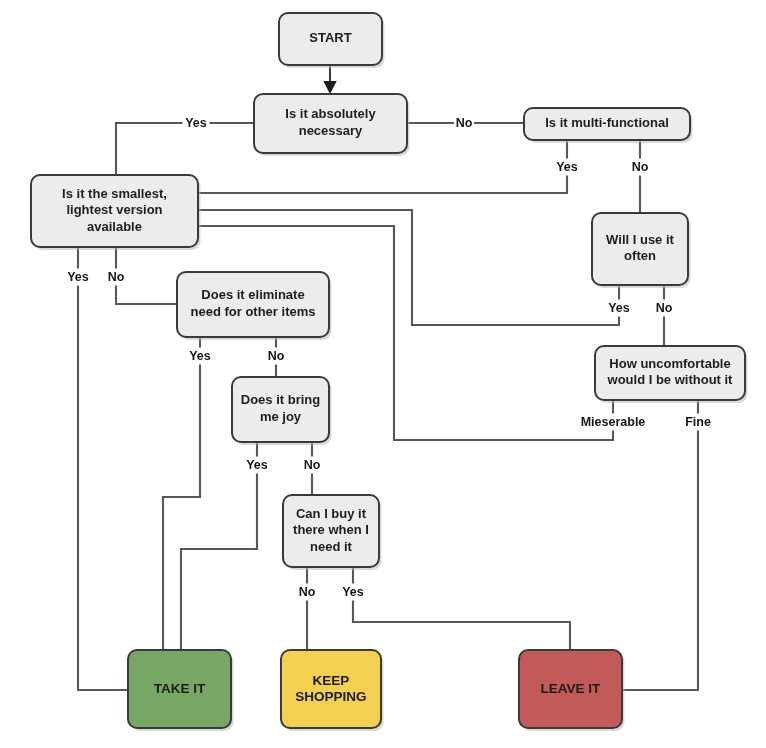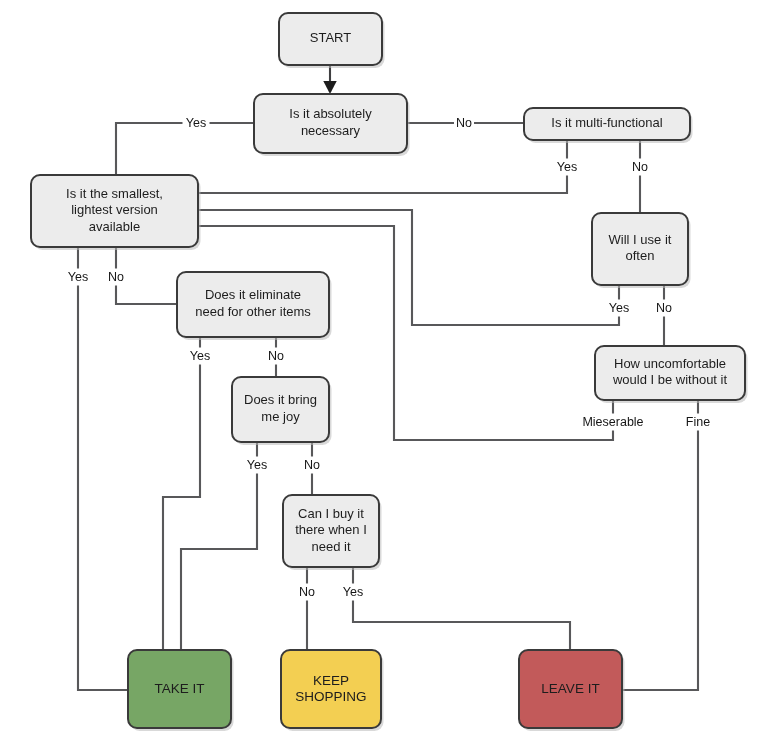--- a/index.html
+++ b/index.html
@@ -11,20 +11,21 @@
   body {
     width: 766px;
     height: 748px;
     font-family: "Liberation Sans", sans-serif;
     overflow: hidden;
   }
   #flowchart-root {
     position: relative;
     width: 766px;
     height: 748px;
+    font-weight: bold;
   }
   svg#flow-svg {
     display: block;
     width: 766px;
     height: 748px;
   }
   .node-shape {
     stroke: #3a3a3a;
     stroke-width: 2;
   }

